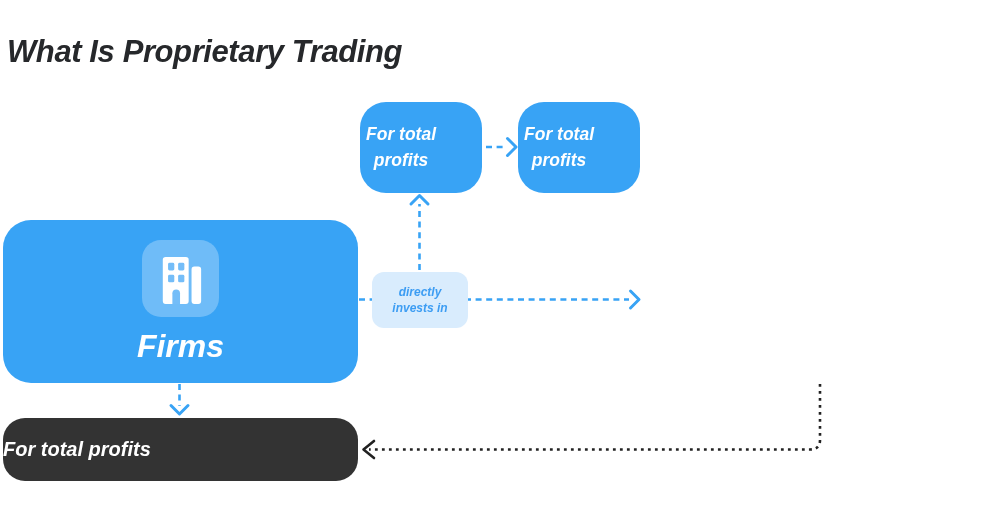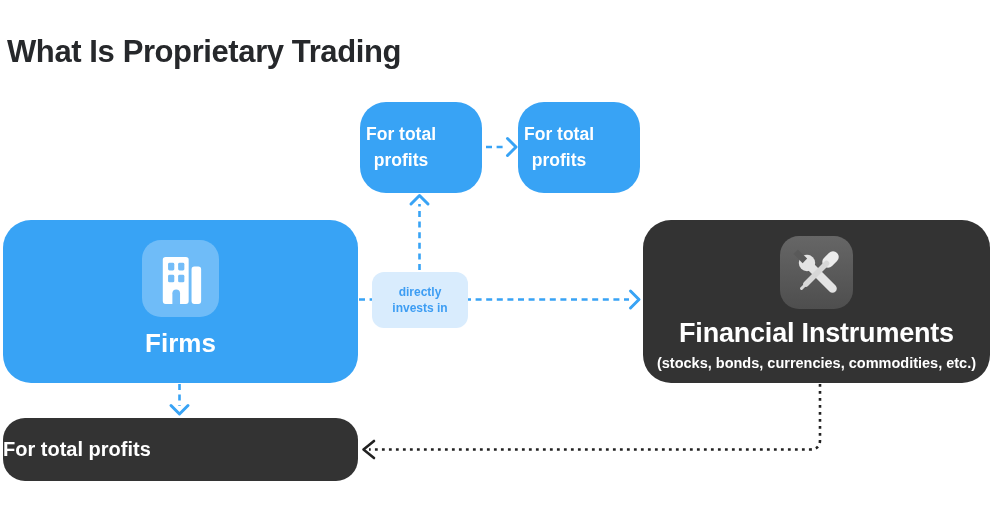--- a/index.html
+++ b/index.html
@@ -9,21 +9,21 @@
     --dark-box:#333333;
     --text-on-color:#ffffff;
     --title-text:#26282b;
     --connector-black:#222222;
     --window-blue:#74bdf8;
   }
   *{box-sizing:border-box;}
   html,body{margin:0;padding:0;background:#fff;}
   body{font-family:"Liberation Sans","DejaVu Sans",sans-serif;}
   .canvas{
-    position:relative;width:1000px;height:524px;background:#fff;overflow:hidden;
+    position:relative;width:1000px;height:524px;background:#fff;overflow:hidden;font-style:italic;
   }
   .title{
     position:absolute;left:7px;top:34px;margin:0;
     font-size:31px;font-weight:800;letter-spacing:-0.4px;color:var(--title-text,#26282b);
   }
   .edges{position:absolute;left:0;top:0;pointer-events:none;}
   .node{
     position:absolute;display:flex;align-items:center;
     text-align:center;color:var(--text-on-color,#fff);font-weight:bold;
   }
@@ -33,21 +33,21 @@
     width:122px;height:91px;border-radius:26px;font-size:17.5px;line-height:1.45;
   }
   .node.small .wrap{width:82px;}
   .top-left-profit{left:360px;top:102px;}
   .top-right-profit{left:518px;top:102px;width:124px;}
   .big{
     width:355px;height:163px;border-radius:28px;
     flex-direction:column;justify-content:flex-start;
   }
   .firms-box{left:3px;top:220px;padding-top:20px;}
-  .firms-box .node-label{margin-top:11px;font-size:26px;}
+  .firms-box .node-label{margin-top:11px;font-size:32px;}
   .icon-tile{
     display:flex;align-items:center;justify-content:center;border-radius:19px;
   }
   .firms-tile{width:77px;height:77px;background:rgba(255,255,255,0.28);}
   .fi-box{left:643px;top:220px;width:347px;padding-top:16px;}
   .fi-tile{width:73px;height:73px;background:linear-gradient(#666666,#4e4e4e);}
   .fi-box .node-label{margin-top:9px;font-size:27px;letter-spacing:-0.2px;}
   .fi-box .node-sublabel{margin-top:6px;font-size:14.5px;font-weight:bold;}
   .bottom-profit{
     left:3px;top:418px;width:355px;height:63px;border-radius:22px;font-size:20px;
@@ -109,36 +109,20 @@
         <rect x="10.5" y="9" width="6.5" height="8" rx="1.5" fill="#74bdf8"></rect>
         <rect x="21" y="9" width="6.5" height="8" rx="1.5" fill="#74bdf8"></rect>
         <rect x="10.5" y="21.5" width="6.5" height="8" rx="1.5" fill="#74bdf8"></rect>
         <rect x="21" y="21.5" width="6.5" height="8" rx="1.5" fill="#74bdf8"></rect>
         <path d="M 15 52 V 41 a 4 4 0 0 1 8 0 V 52 Z" fill="#74bdf8"></path>
       </svg>
     </div>
     <div class="node-label">Firms</div>
   </div>
 
-  <div class="node dark big fi-box">
-    <div class="icon-tile fi-tile">
-      <svg width="48" height="48" viewBox="0 0 48 48">
-
-        <circle cx="14" cy="14" r="8.2" fill="#e3e3e3"></circle>
-        <rect x="10.8" y="-2" width="6.4" height="13" fill="#595959" transform="rotate(-45 14 14)"></rect>
-        <path d="M 17 17 L 39.5 39.5" stroke="#e3e3e3" stroke-width="8.6" stroke-linecap="round" fill="none"></path>
-
-        <path d="M 40 8 L 35 13" stroke="#ececec" stroke-width="11.5" stroke-linecap="round" fill="none"></path>
-        <path d="M 33.5 14.5 L 13 35" stroke="#d7d7d7" stroke-width="5.6" stroke-linecap="round" fill="none"></path>
-        <path d="M 13 35 L 8.5 39.5" stroke="#d7d7d7" stroke-width="3" stroke-linecap="round" fill="none"></path>
-      </svg>
-    </div>
-    <div class="node-label">Financial Instruments</div>
-    <div class="node-sublabel">(stocks, bonds, currencies, commodities, etc.)</div>
-  </div>
 
   <div class="node dark bottom-profit">
     <div>For total profits</div>
   </div>
 
   <div class="edge-label">
     <div class="wrap">directly invests in</div>
   </div>
 
 </div>

